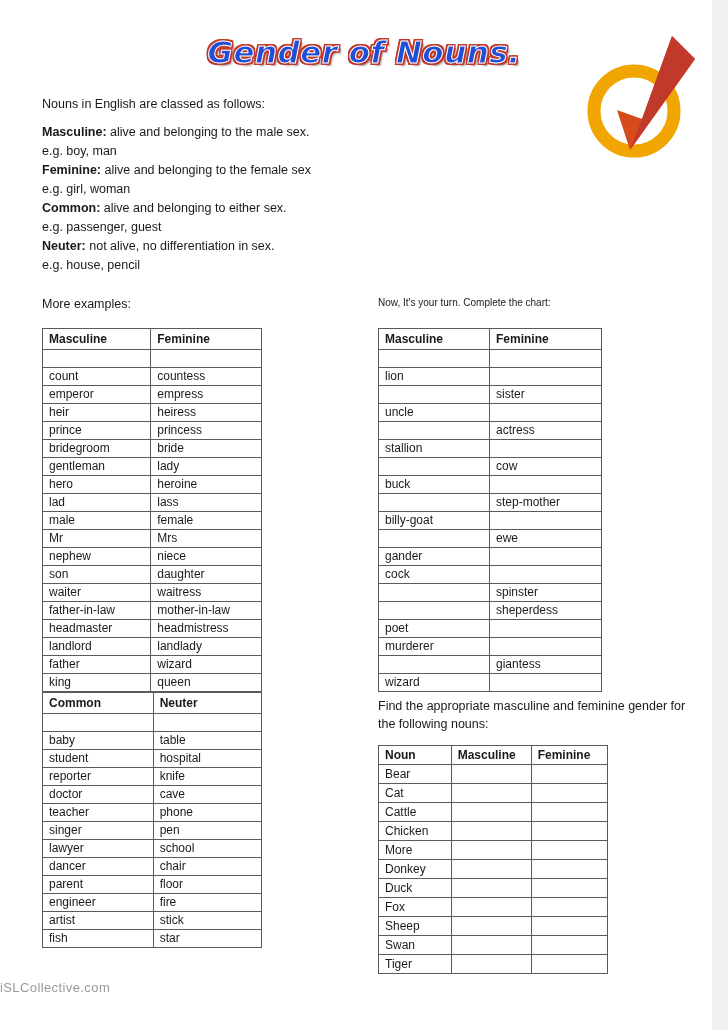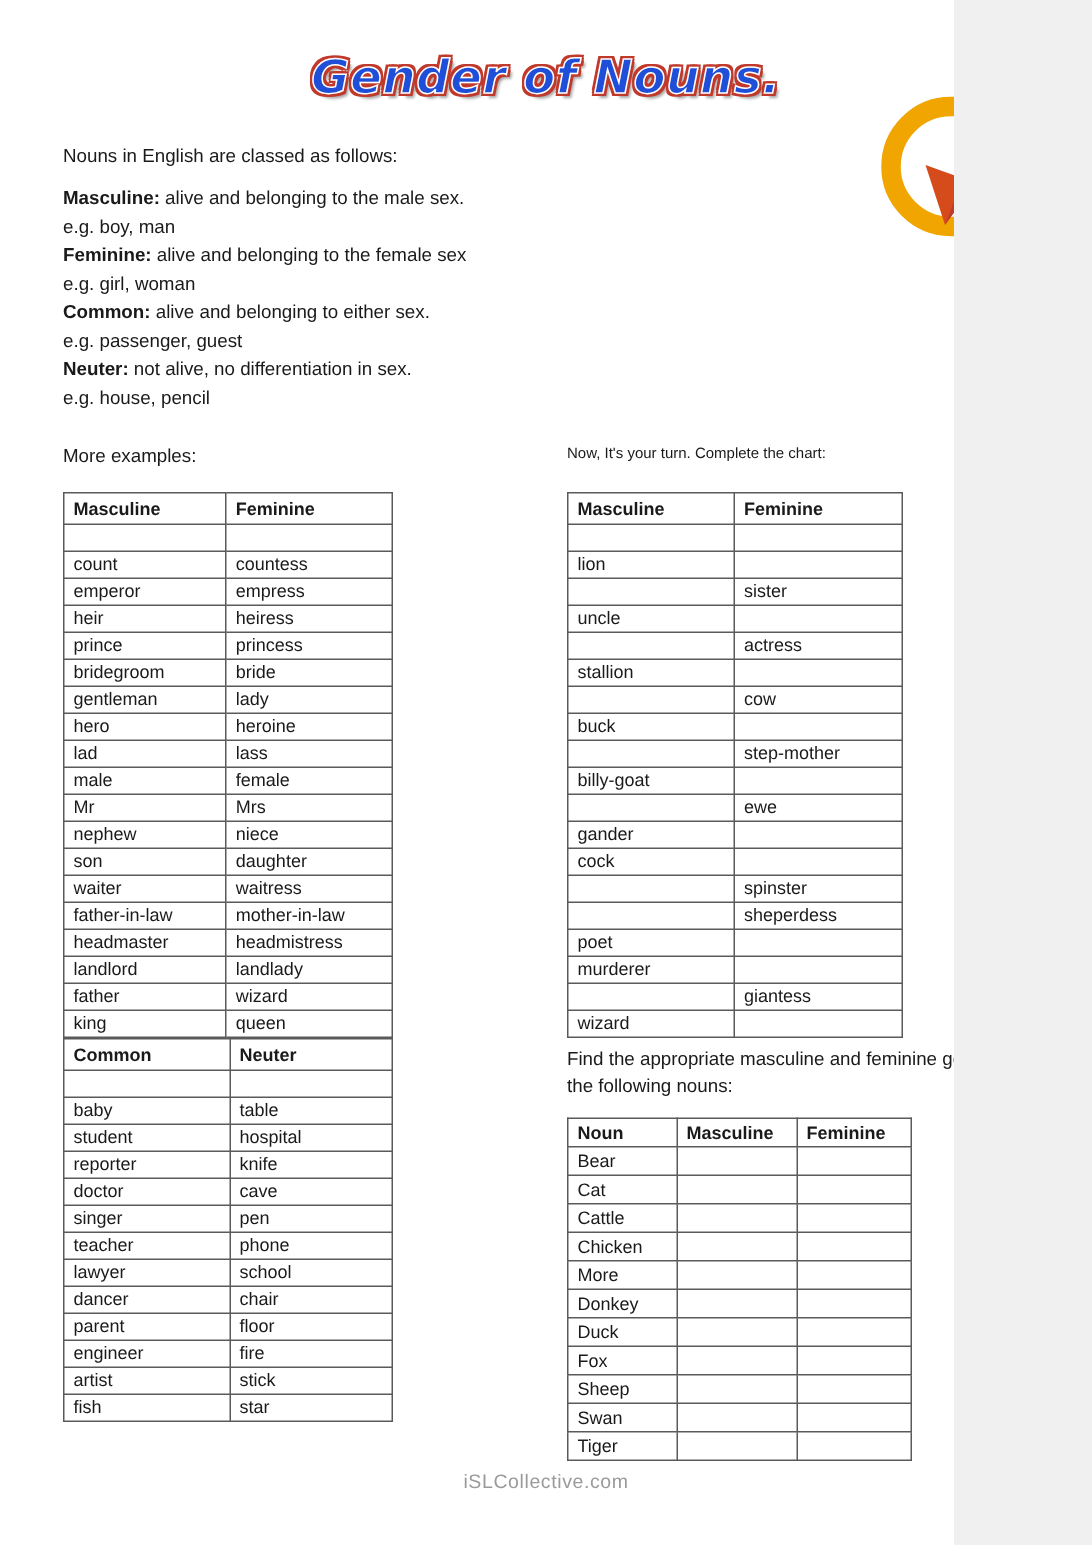--- a/index.html
+++ b/index.html
@@ -2,21 +2,21 @@
 <html><head>
 <meta charset="utf-8">
 <style>
   html, body {
     margin: 0;
     padding: 0;
     background: #f0f0f0;
   }
   .page {
     position: relative;
-    width: 636px;
+    width: 712px;
     height: 1030px;
     background: #ffffff;
     font-family: "Liberation Sans", sans-serif;
     font-size: 12px;
     color: #1a1a1a;
     overflow: hidden;
   }
 
   
   .title-wrap {
@@ -125,21 +125,21 @@
   #table-nouns .c-noun { width: 76px; }
   #table-nouns .c-masc { width: 76px; }
   #table-nouns .c-fem  { width: 74px; }
 
   
   .footer {
     position: absolute;
     top: 980px;
     left: 0;
     width: 728px;
-    text-align: center;
+    text-align: left;
     font-size: 13px;
     color: #9a9a9a;
     letter-spacing: 0.4px;
   }
 </style>
 </head>
 <body>
 
 <div class="page">
 
@@ -279,26 +279,26 @@
         </tr>
         <tr>
           <td>reporter</td>
           <td>knife</td>
         </tr>
         <tr>
           <td>doctor</td>
           <td>cave</td>
         </tr>
         <tr>
+          <td>teacher</td>
+          <td>phone</td>
+        </tr>
+        <tr>
           <td>singer</td>
           <td>pen</td>
-        </tr>
-        <tr>
-          <td>teacher</td>
-          <td>phone</td>
         </tr>
         <tr>
           <td>lawyer</td>
           <td>school</td>
         </tr>
         <tr>
           <td>dancer</td>
           <td>chair</td>
         </tr>
         <tr>

